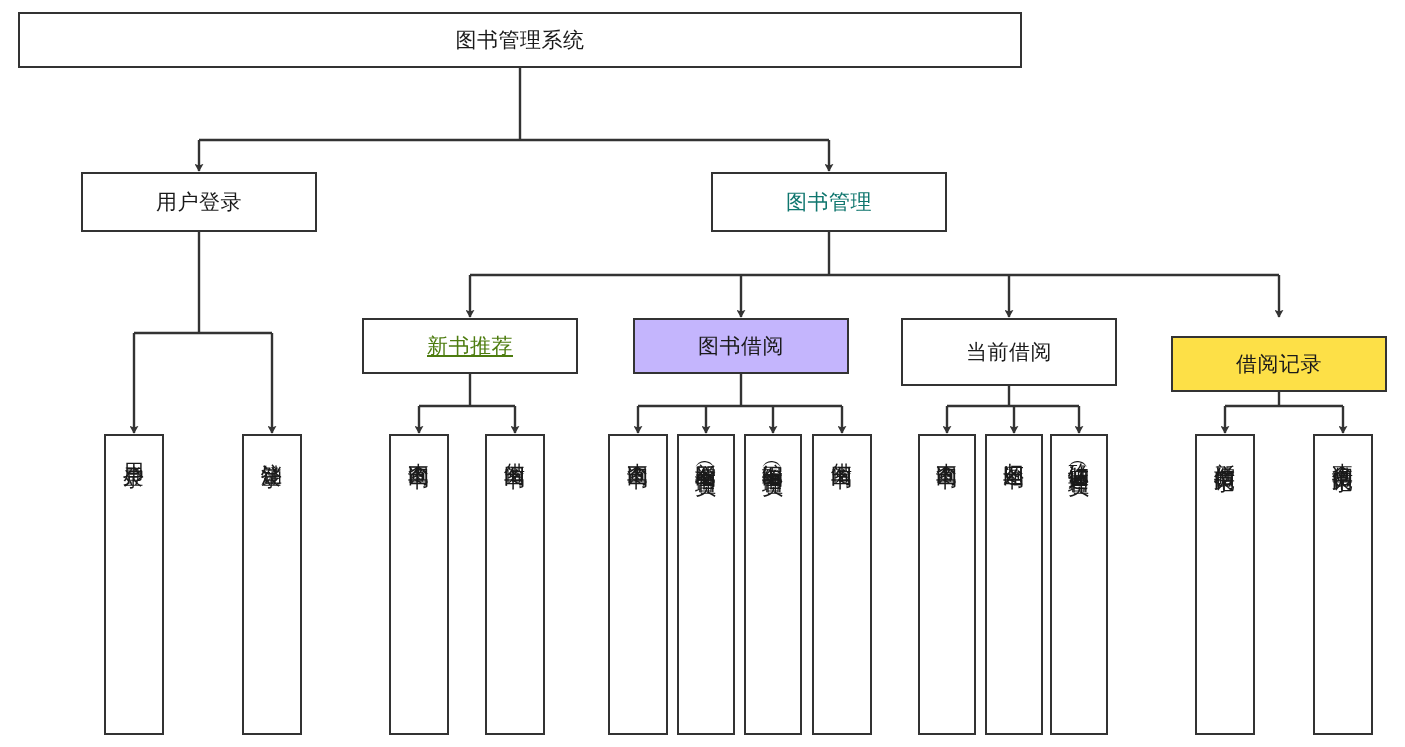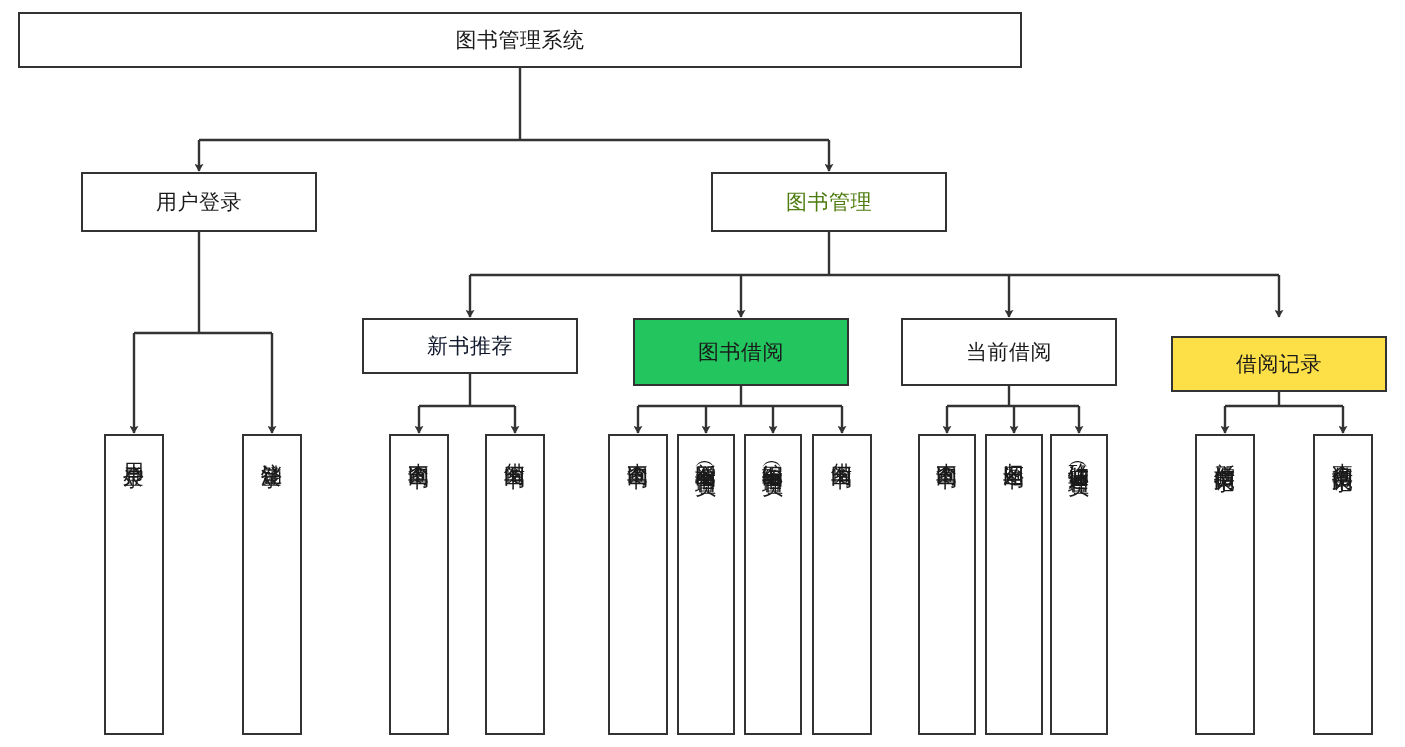--- a/index.html
+++ b/index.html
@@ -116,26 +116,26 @@
       <path d="M1343,406 L1343,433" stroke="#333333" stroke-width="2.4" fill="none" marker-end="url(#arrowhead)"></path>
     </svg>
   <div id="node-layer">
       <div class="node horiz" style="left: 18px; top: 12px; width: 1004px; height: 56px; border-color: rgb(51, 51, 51); background: rgb(255, 255, 255);">
         <div class="node-label" style="color: rgb(26, 26, 26);">图书管理系统</div>
       </div>
       <div class="node horiz" style="left: 81px; top: 172px; width: 236px; height: 60px; border-color: rgb(51, 51, 51); background: rgb(255, 255, 255);">
         <div class="node-label" style="color: rgb(26, 26, 26);">用户登录</div>
       </div>
       <div class="node horiz" style="left: 711px; top: 172px; width: 236px; height: 60px; border-color: rgb(51, 51, 51); background: rgb(255, 255, 255);">
-        <div class="node-label" style="color: #4d7c0f; text-align: center;">图书管理</div>
+        <div class="node-label" style="color: #0f766e; text-align: center;">图书管理</div>
       </div>
       <div class="node horiz" style="left: 362px; top: 318px; width: 216px; height: 56px; border-color: rgb(51, 51, 51); background: rgb(255, 255, 255);">
-        <div class="node-label" style="color: #0f172a;">新书推荐</div>
+        <div class="node-label" style="color: #4d7c0f; text-decoration: underline;">新书推荐</div>
       </div>
-      <div class="node horiz" style="left: 633px; top: 318px; width: 216px; height: 68px; border-color: rgb(51, 51, 51); background: #22c55e;">
+      <div class="node horiz" style="left: 633px; top: 318px; width: 216px; height: 56px; border-color: rgb(51, 51, 51); background: #c4b5fd;">
         <div class="node-label" style="color: rgb(26, 26, 26);">图书借阅</div>
       </div>
       <div class="node horiz" style="left: 901px; top: 318px; width: 216px; height: 68px; border-color: rgb(51, 51, 51); background: rgb(255, 255, 255);">
         <div class="node-label" style="color: rgb(26, 26, 26);">当前借阅</div>
       </div>
       <div class="node horiz" style="left: 1171px; top: 336px; width: 216px; height: 56px; border-color: rgb(51, 51, 51); background: #fde047;">
         <div class="node-label" style="color: rgb(26, 26, 26);">借阅记录</div>
       </div>
       <div class="node vert" style="left: 104px; top: 434px; width: 60px; height: 301px; border-color: rgb(51, 51, 51); background: rgb(255, 255, 255);">
         <div class="node-label" style="color: rgb(26, 26, 26);">用户登录</div>

